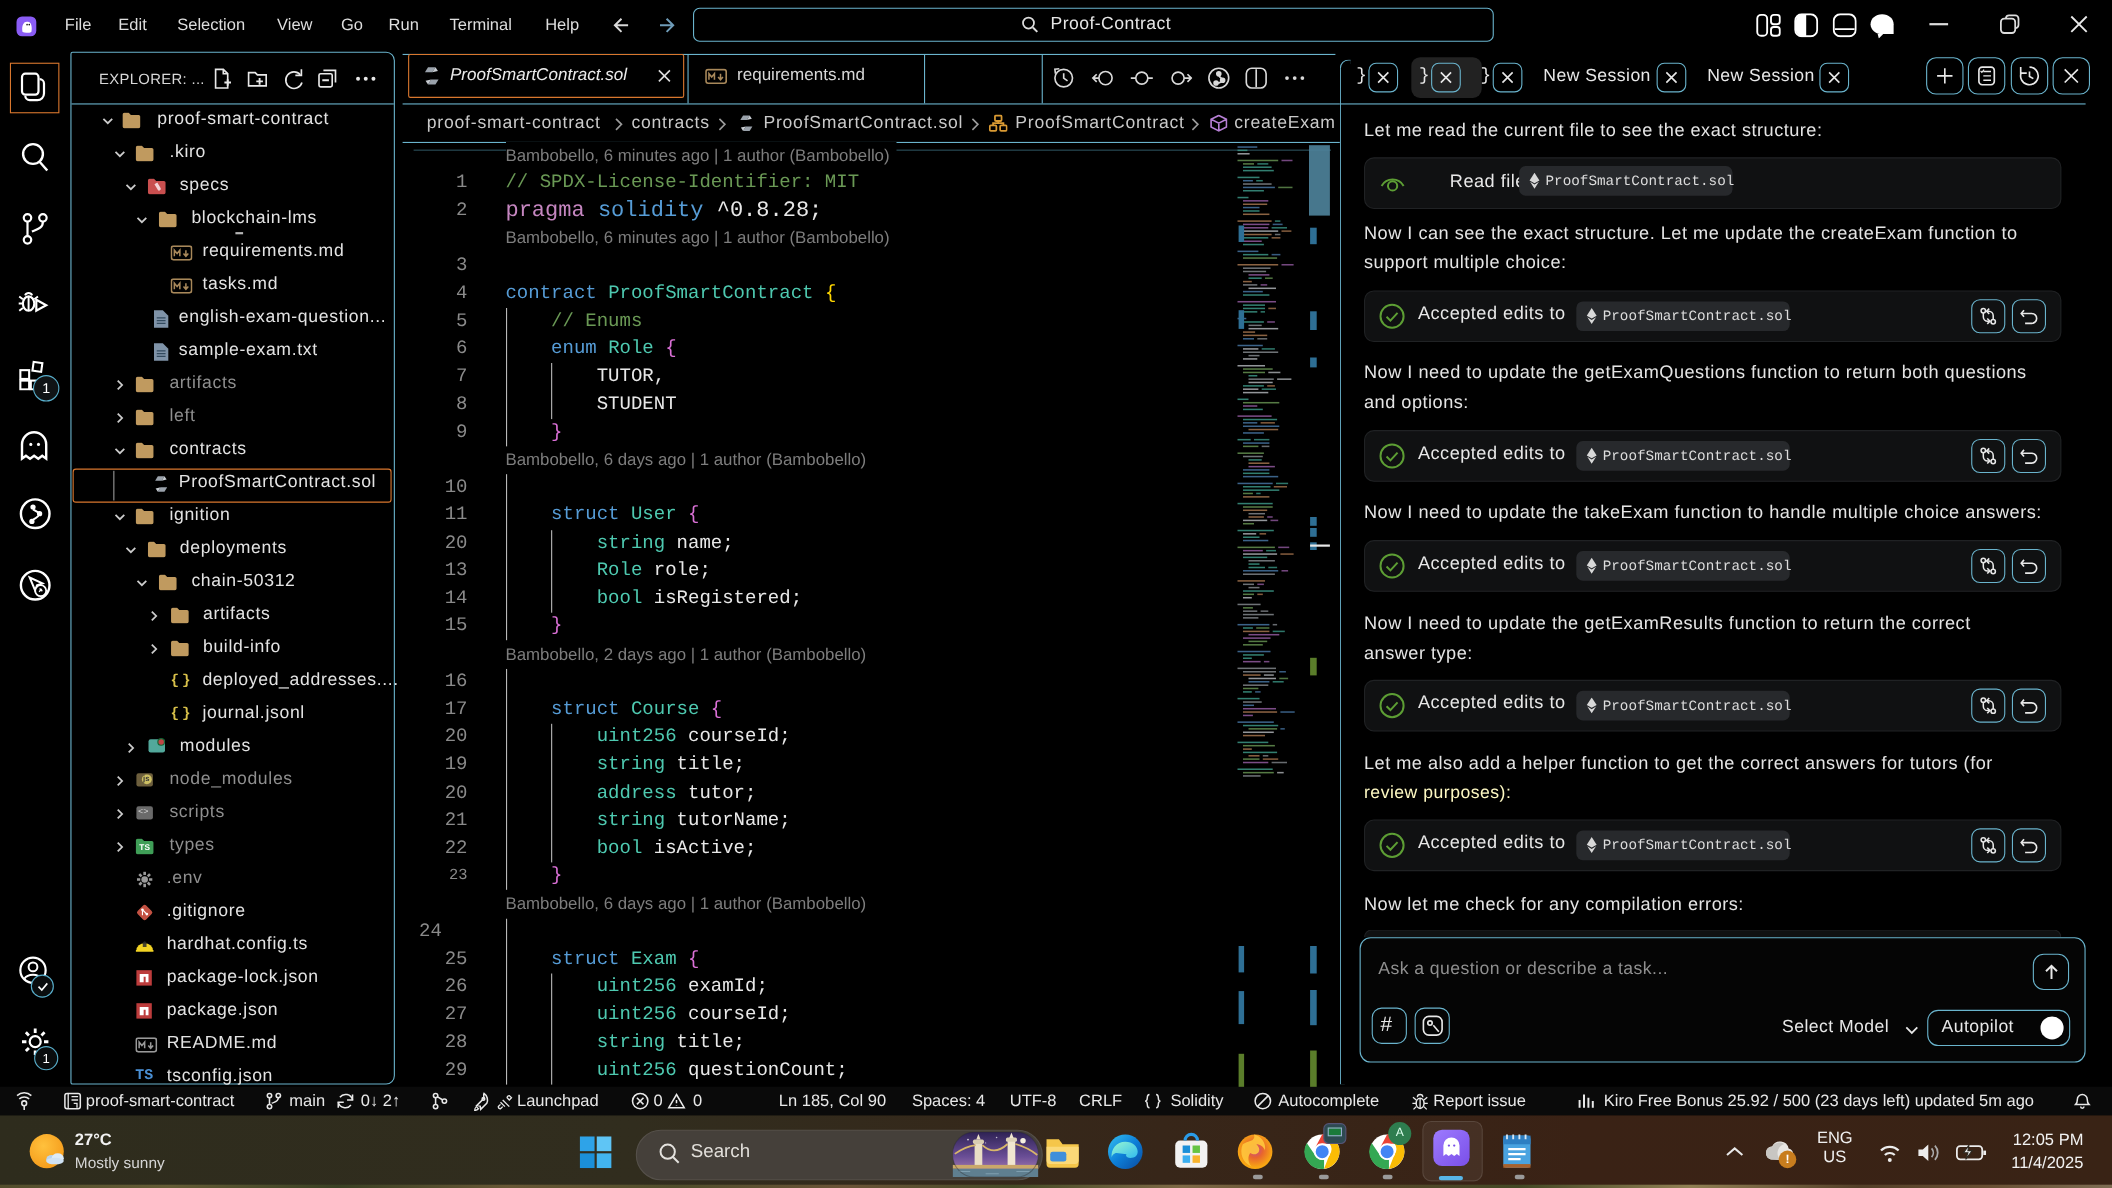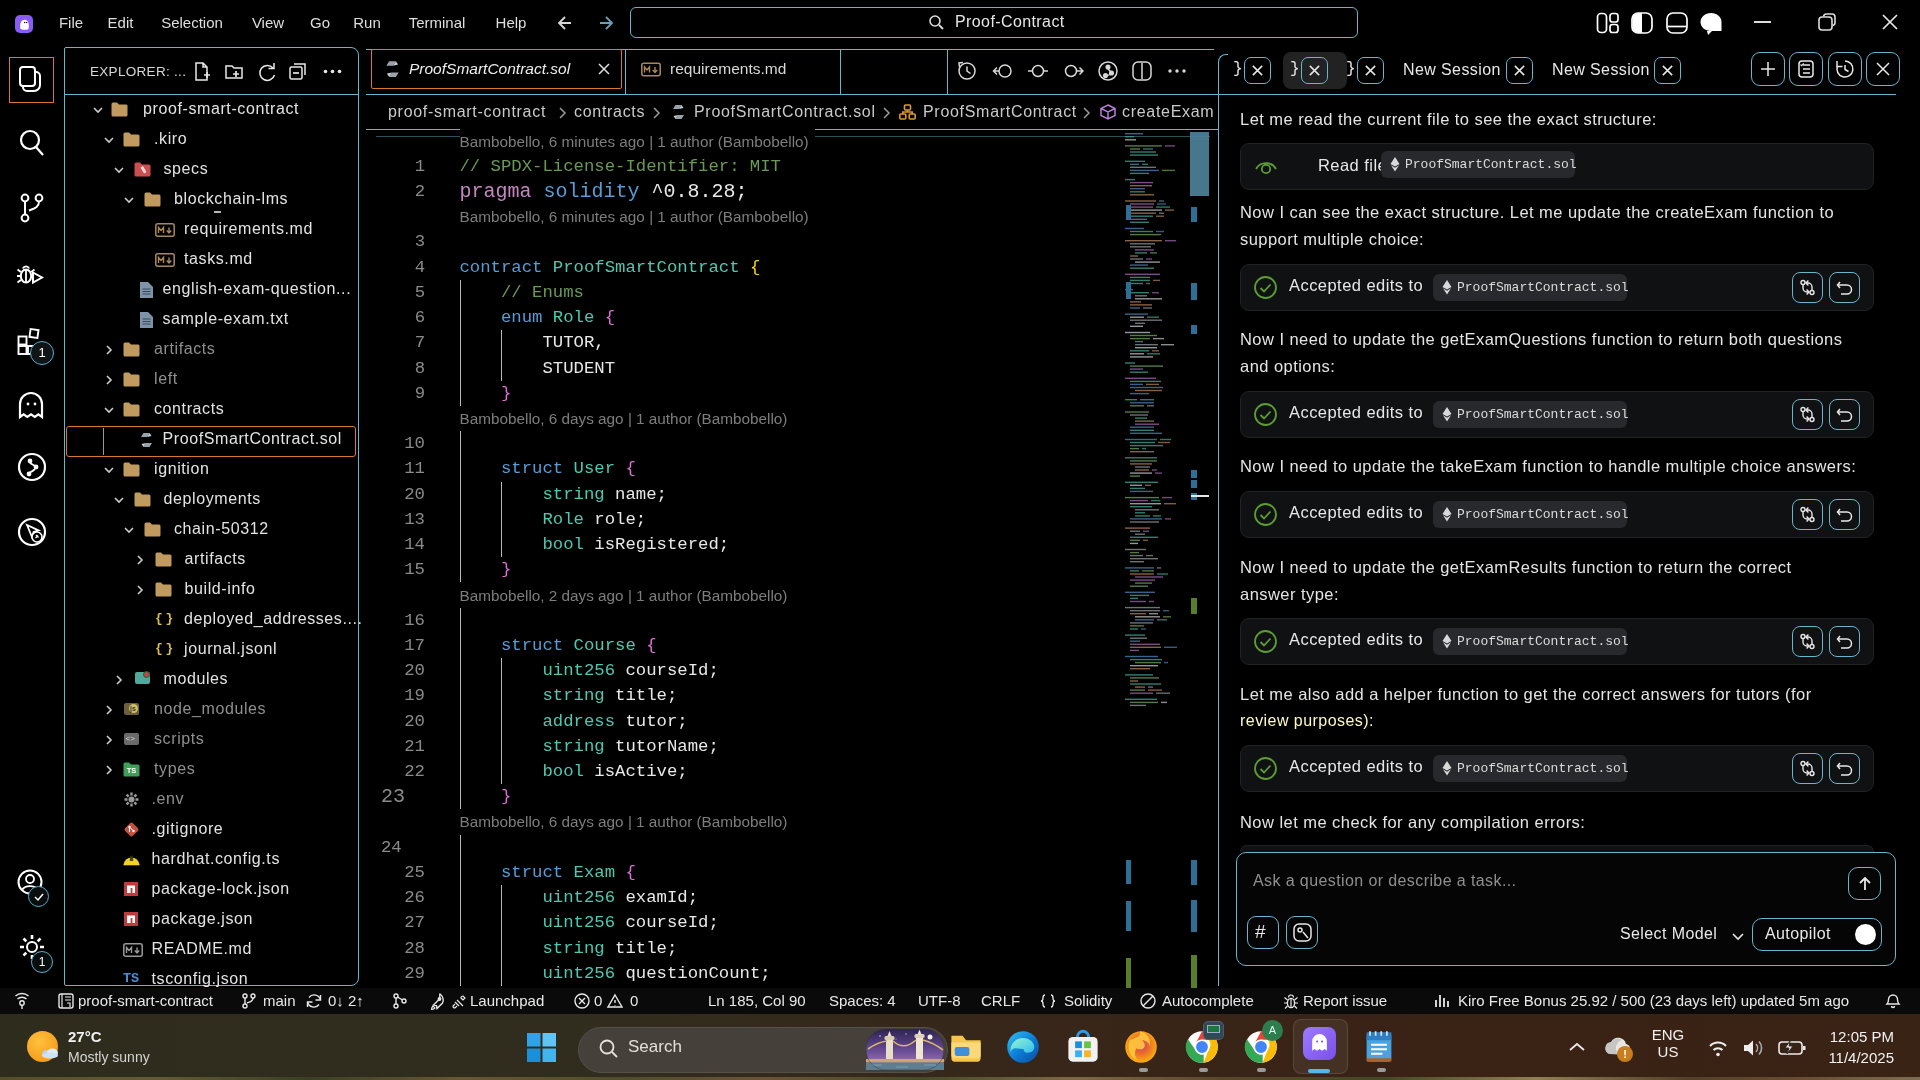--- a/index.html
+++ b/index.html
@@ -479,21 +479,21 @@
 <div class="row mono" style="left:381px;top:658.1px;height:25.22px;line-height:25.22px;width:44px;text-align:right;font-size:17.3px;color:#8a8a8a;">20</div>
 <div class="row mono" style="left:459.5px;top:658.1px;height:25.22px;line-height:25.22px;font-size:17.3px;"><span style="color:#e8e8e8">        </span><span style="color:#4EC9B0">uint256</span><span style="color:#e8e8e8"> courseId;</span></div>
 <div class="row mono" style="left:381px;top:683.3px;height:25.22px;line-height:25.22px;width:44px;text-align:right;font-size:17.3px;color:#8a8a8a;">19</div>
 <div class="row mono" style="left:459.5px;top:683.3px;height:25.22px;line-height:25.22px;font-size:17.3px;"><span style="color:#e8e8e8">        </span><span style="color:#4EC9B0">string</span><span style="color:#e8e8e8"> title;</span></div>
 <div class="row mono" style="left:381px;top:708.6px;height:25.22px;line-height:25.22px;width:44px;text-align:right;font-size:17.3px;color:#8a8a8a;">20</div>
 <div class="row mono" style="left:459.5px;top:708.6px;height:25.22px;line-height:25.22px;font-size:17.3px;"><span style="color:#e8e8e8">        </span><span style="color:#4EC9B0">address</span><span style="color:#e8e8e8"> tutor;</span></div>
 <div class="row mono" style="left:381px;top:733.8px;height:25.22px;line-height:25.22px;width:44px;text-align:right;font-size:17.3px;color:#8a8a8a;">21</div>
 <div class="row mono" style="left:459.5px;top:733.8px;height:25.22px;line-height:25.22px;font-size:17.3px;"><span style="color:#e8e8e8">        </span><span style="color:#4EC9B0">string</span><span style="color:#e8e8e8"> tutorName;</span></div>
 <div class="row mono" style="left:381px;top:759.0px;height:25.22px;line-height:25.22px;width:44px;text-align:right;font-size:17.3px;color:#8a8a8a;">22</div>
 <div class="row mono" style="left:459.5px;top:759.0px;height:25.22px;line-height:25.22px;font-size:17.3px;"><span style="color:#e8e8e8">        </span><span style="color:#4EC9B0">bool</span><span style="color:#e8e8e8"> isActive;</span></div>
-<div class="row mono" style="left:381px;top:784.2px;height:25.22px;line-height:25.22px;width:44px;text-align:left;font-size:20px;color:#8a8a8a;">23</div>
+<div class="row mono" style="left:381px;top:784.2px;height:25.22px;line-height:25.22px;width:44px;text-align:right;font-size:14px;color:#8a8a8a;">23</div>
 <div class="row mono" style="left:459.5px;top:784.2px;height:25.22px;line-height:25.22px;font-size:17.3px;"><span style="color:#e8e8e8">    </span><span style="color:#DA70D6">}</span></div>
 <div class="row" style="left:459.5px;top:809.4px;height:25.22px;line-height:25.22px;font-size:15.3px;color:#7d7d7d;background:#000;padding-right:6px;">Bambobello, 6 days ago | 1 author (Bambobello)</div>
 <div class="row mono" style="left:381px;top:834.7px;height:25.22px;line-height:25.22px;width:44px;text-align:left;font-size:17.3px;color:#8a8a8a;">24</div>
 <div class="row mono" style="left:381px;top:859.9px;height:25.22px;line-height:25.22px;width:44px;text-align:right;font-size:17.3px;color:#8a8a8a;">25</div>
 <div class="row mono" style="left:459.5px;top:859.9px;height:25.22px;line-height:25.22px;font-size:17.3px;"><span style="color:#e8e8e8">    </span><span style="color:#569CD6">struct</span><span style="color:#e8e8e8"> </span><span style="color:#4EC9B0">Exam</span><span style="color:#e8e8e8"> </span><span style="color:#DA70D6">{</span></div>
 <div class="row mono" style="left:381px;top:885.1px;height:25.22px;line-height:25.22px;width:44px;text-align:right;font-size:17.3px;color:#8a8a8a;">26</div>
 <div class="row mono" style="left:459.5px;top:885.1px;height:25.22px;line-height:25.22px;font-size:17.3px;"><span style="color:#e8e8e8">        </span><span style="color:#4EC9B0">uint256</span><span style="color:#e8e8e8"> examId;</span></div>
 <div class="row mono" style="left:381px;top:910.3px;height:25.22px;line-height:25.22px;width:44px;text-align:right;font-size:17.3px;color:#8a8a8a;">27</div>
 <div class="row mono" style="left:459.5px;top:910.3px;height:25.22px;line-height:25.22px;font-size:17.3px;"><span style="color:#e8e8e8">        </span><span style="color:#4EC9B0">uint256</span><span style="color:#e8e8e8"> courseId;</span></div>
 <div class="row mono" style="left:381px;top:935.5px;height:25.22px;line-height:25.22px;width:44px;text-align:right;font-size:17.3px;color:#8a8a8a;">28</div>

